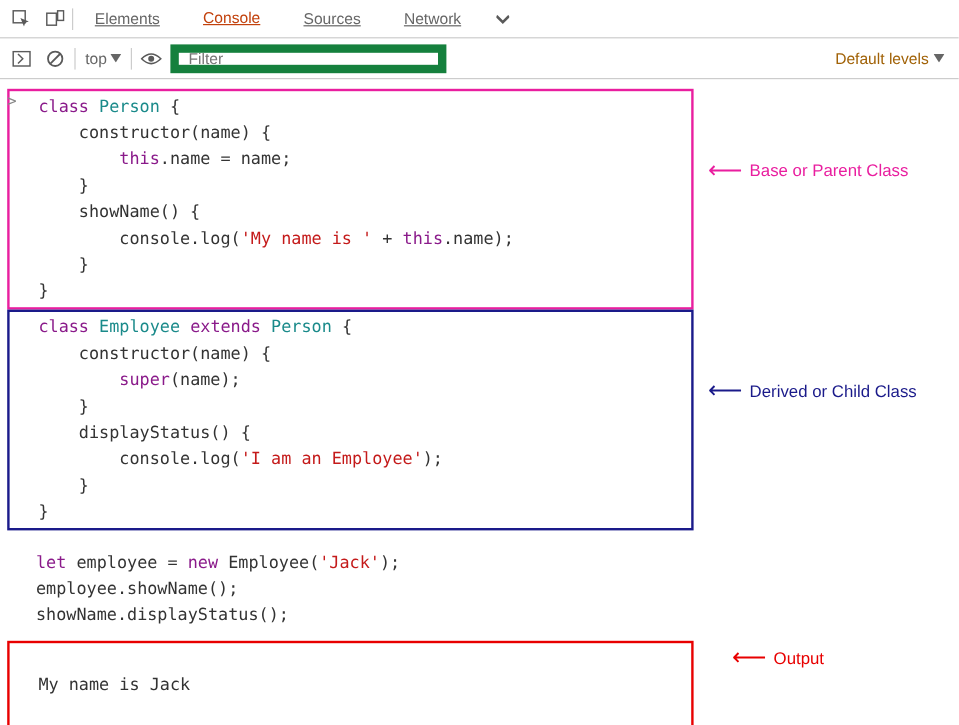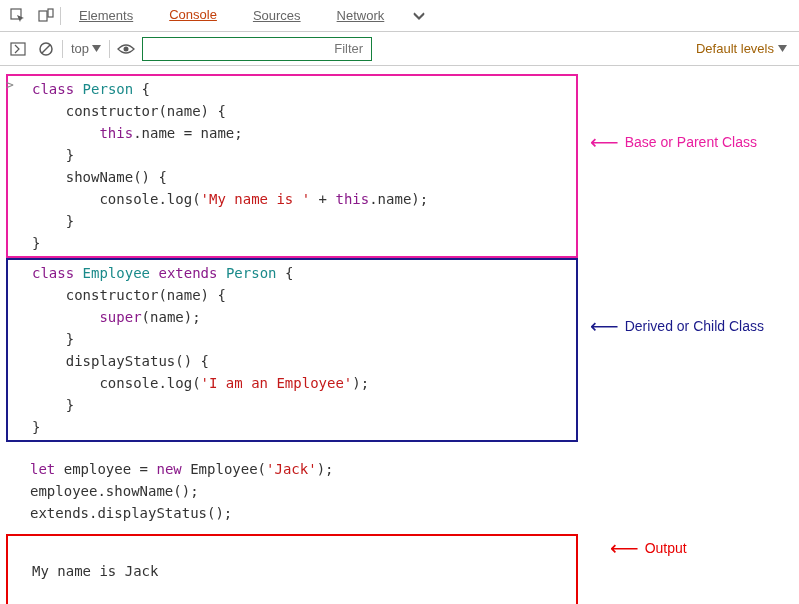--- a/index.html
+++ b/index.html
@@ -5,21 +5,21 @@
 * { margin: 0; padding: 0; box-sizing: border-box; }
 body { font-family: "Segoe UI", Arial, sans-serif; font-size: 13px; color: #333; background: #fff; width: 799px; }
 .tab-bar { display: flex; align-items: center; height: 32px; border-bottom: 1px solid #ccc; padding: 0 4px; gap: 0; }
 .tab-bar .icon-btn { width: 28px; height: 28px; display: flex; align-items: center; justify-content: center; color: #5a5a5a; cursor: pointer; }
 .tab { padding: 0 18px; height: 48px; line-height: 32px; color: #666; cursor: pointer; display: flex; align-items: center; gap: 4px; text-decoration: underline; }
 .tab.active { color: #c2410c; border-bottom: 2px solid #1a73e8; }
 .toolbar { display: flex; align-items: center; height: 34px; border-bottom: 1px solid #ccc; padding: 0 6px; gap: 4px; }
 .toolbar .icon-btn { width: 24px; height: 24px; display: flex; align-items: center; justify-content: center; color: #5a5a5a; cursor: pointer; }
 .divider { width: 1px; height: 18px; background: #ccc; }
 .dropdown { display: flex; align-items: center; color: #666; cursor: pointer; gap: 3px; padding: 2px 4px; }
-.filter-input { height: 24px; border: 1px solid #15803d; padding: 2px 8px; font-size: 13px; flex: 1; min-width: 100px; max-width: 230px; color: #ef4444; background: #fff; text-align: right; }
+.filter-input { height: 24px; border: 7px solid #15803d; padding: 2px 8px; font-size: 13px; flex: 1; min-width: 100px; max-width: 230px; color: #ef4444; background: #fff; }
 .levels { display: flex; align-items: center; gap: 4px; color: #a16207; cursor: pointer; padding: 2px 6px; }
 .spacer { flex: 1; }
 .console-area { position: relative; padding: 8px 0 10px 0; }
 .gutter { position: absolute; left: 6px; top: 11px; color: #888; font-family: Menlo, Consolas, monospace; font-size: 13px; }
 .code-block { font-family: Menlo, Consolas, monospace; font-size: 14px; line-height: 22px; white-space: pre; padding: 2px 10px 2px 24px; }
 .box { border: 2px solid; margin-left: 6px; margin-right: 0; width: 572px; }
 .box.magenta { border-color: #e91e9f; }
 .box.navy { border-color: #1a1a8a; }
 .box.red { border-color: #e80000; }
 .kw { color: #8a1a8a; }
@@ -127,21 +127,21 @@
 <span>        </span><span class="kw">super</span><span>(name);</span>
 <span>    }</span>
 <span>    displayStatus() {</span>
 <span>        console.log(</span><span class="str">'I am an Employee'</span><span>);</span>
 <span>    }</span>
 <span>}</span></div>
     </div>
 
 <div class="code-block" style="margin-top:14px; margin-left:6px;"><span class="kw">let</span><span> employee = </span><span class="kw">new</span><span> Employee(</span><span class="str">'Jack'</span><span>);</span>
 <span>employee.showName();</span>
-<span>extends.displayStatus();</span></div>
+<span>showName.displayStatus();</span></div>
 
     <div class="box red" style="margin-top:8px;">
       <div class="output-line">My name is Jack</div>
       <div class="output-line">I am an Employee</div>
     </div>
   </div>
 
   <div class="annot magenta" style="left:590px; top:66px;">
     <span class="arrow">⟵</span>
     <span>Base or Parent Class</span>

